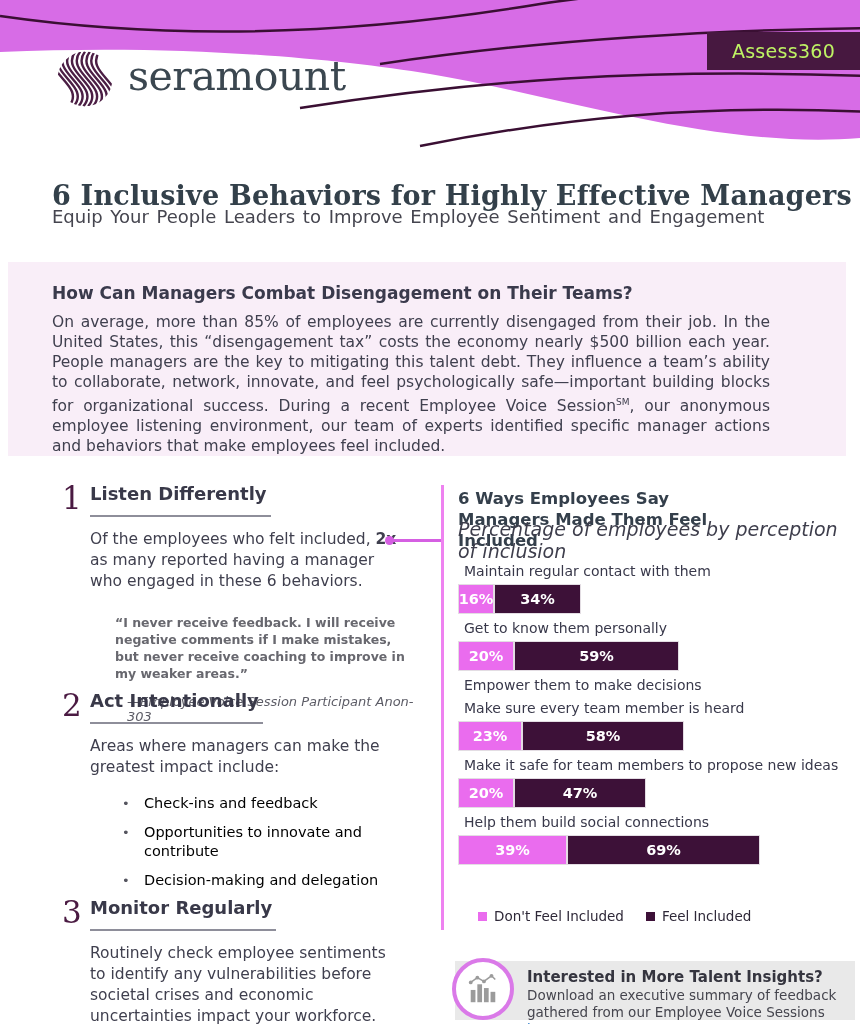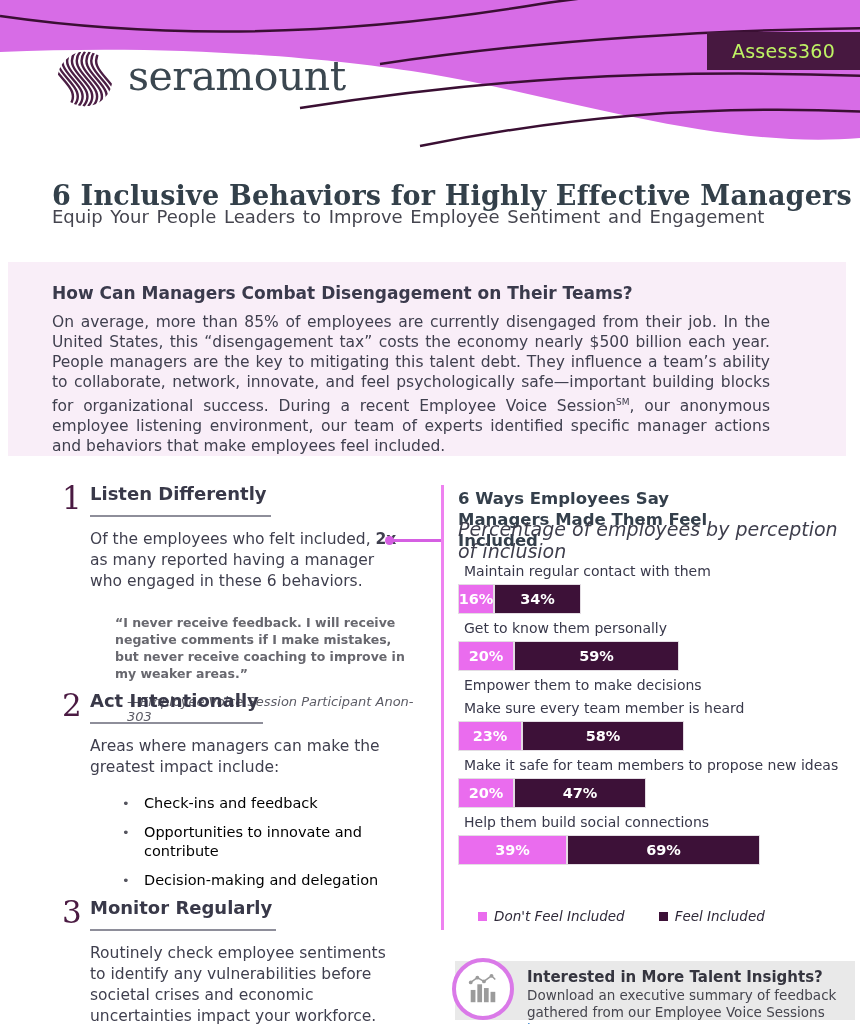--- a/index.html
+++ b/index.html
@@ -50,21 +50,21 @@
   
   .chart-title{position:absolute;left:458px;top:488px;width:300px;font-size:16.5px;font-weight:700;
                color:#343f4b;line-height:21px;}
   .chart-subtitle{position:absolute;left:458px;top:518px;font-size:19px;font-style:italic;color:#3e3e4c;}
   .bars{position:absolute;left:458px;top:563px;width:400px;}
   .bar-group{margin-bottom:6px;}
   .bar-label{font-size:14px;color:#38384a;margin:0 0 4px 6px;line-height:17px;}
   .bar-row{display:flex;}
   .bar-seg{height:30px;box-sizing:border-box;border:1px solid #e3dde3;display:flex;align-items:center;
            justify-content:center;color:#fff;font-size:14.5px;font-weight:700;}
-  .legend{position:absolute;left:478px;top:908px;display:flex;gap:34px;align-items:center;font-style:italic;}
+  .legend{position:absolute;left:478px;top:908px;display:flex;gap:22px;align-items:center;}
   .legend-item{display:flex;align-items:center;gap:7px;font-size:13.5px;color:#2e2838;}
   .legend-swatch{width:9px;height:9px;display:inline-block;}
 
   
   .info-box{position:absolute;left:455px;top:961px;width:400px;height:59px;background:#e9e9e9;}
   .info-icon{position:absolute;left:-3px;top:-3px;width:54px;height:54px;background:#fff;border:4px solid #da79e8;
              border-radius:50%;display:flex;align-items:center;justify-content:center;}
   .info-text{margin-left:72px;padding-top:7px;}
   .info-head{font-size:15px;font-weight:700;color:#35353f;margin:0;}
   .info-body{font-size:13.5px;line-height:17px;color:#45454e;margin:1px 0 0 0;width:316px;}

